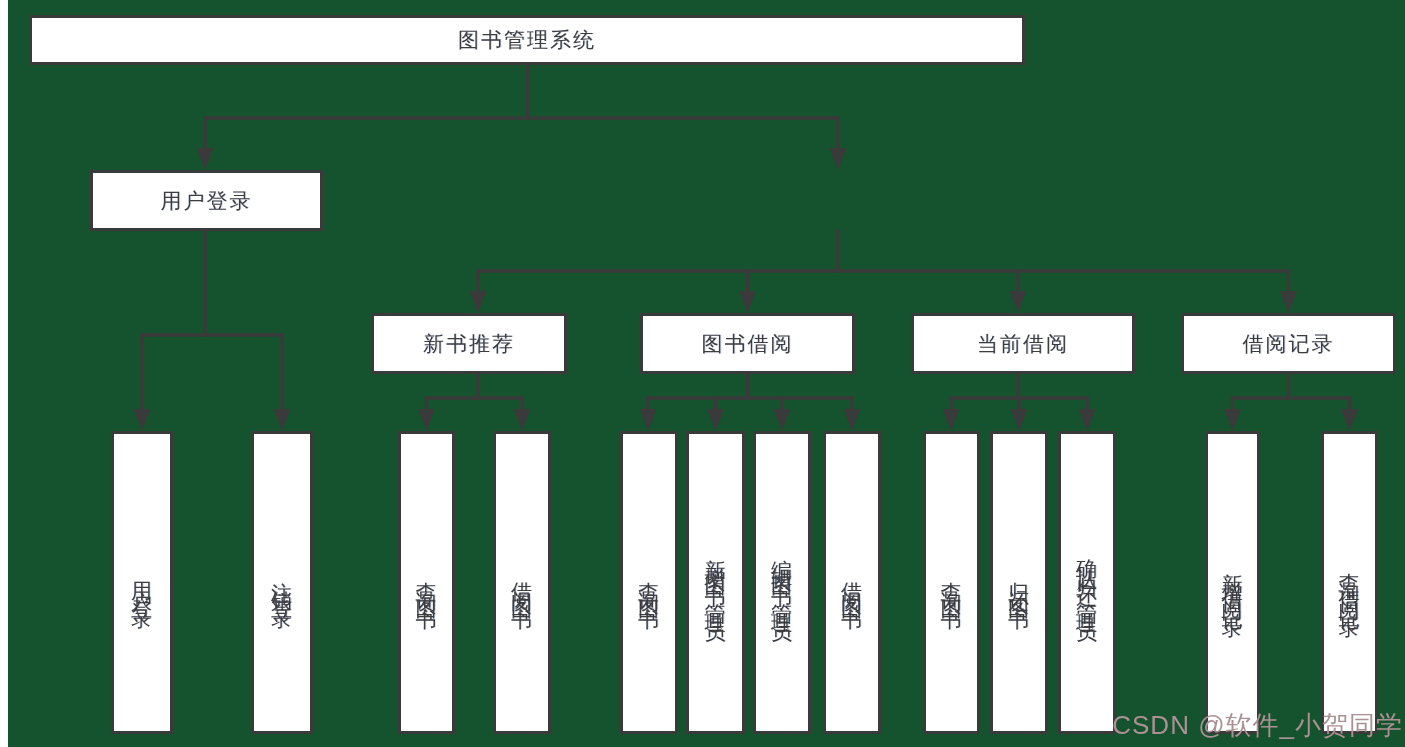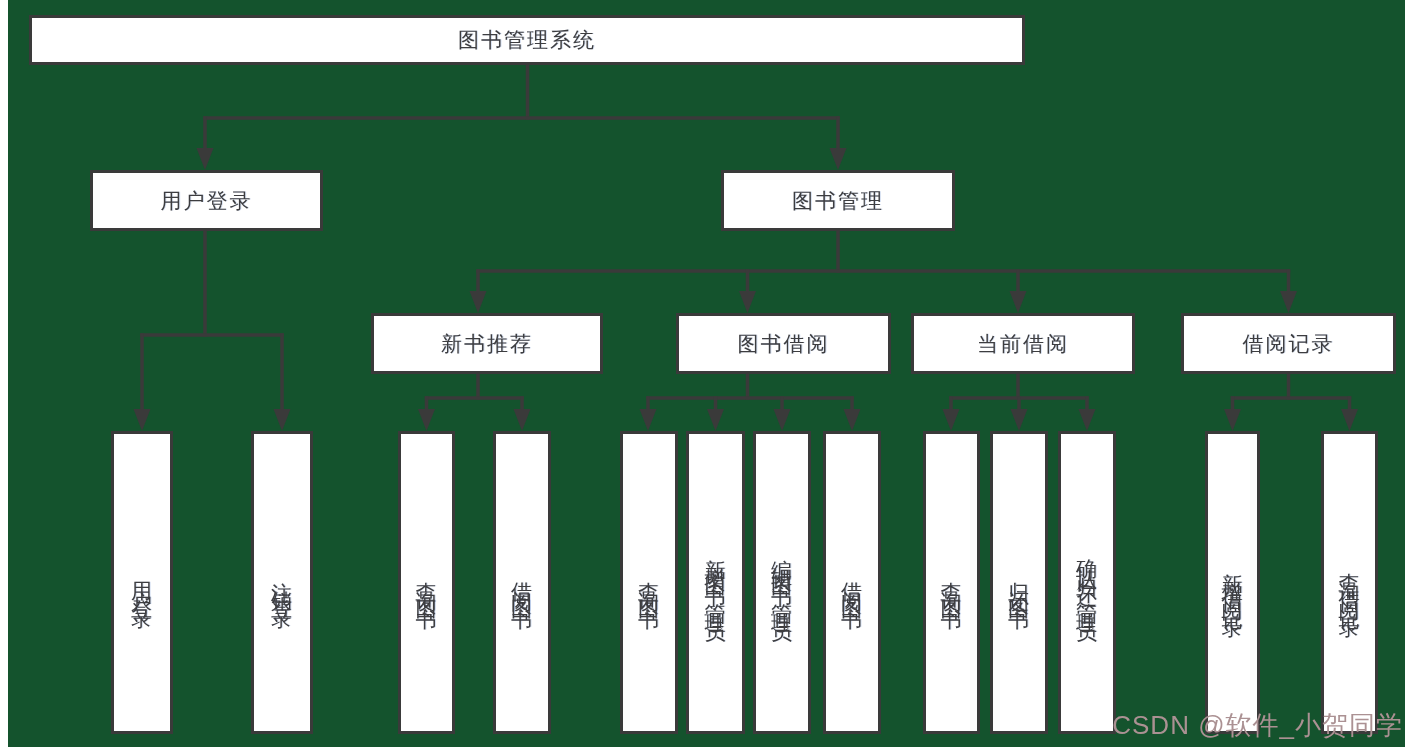--- a/index.html
+++ b/index.html
@@ -128,28 +128,25 @@
     </g>
   </svg>
 
   <div class="node" style="left:21px; top:15px; width:996px; height:50px;">
     <span>图书管理系统</span>
   </div>
 
   <div class="node" style="left:82px; top:170px; width:233px; height:61px;">
     <span>用户登录</span>
   </div>
-  <div class="node" style="left:713px; top:170px; width:234px; height:61px;">
-    <span>图书管理</span>
-  </div>
-
-  <div class="node" style="left:363px; top:313px; width:232px; height:61px;">
+
+  <div class="node" style="left:363px; top:313px; width:196px; height:61px;">
     <span>新书推荐</span>
   </div>
-  <div class="node" style="left:668px; top:313px; width:215px; height:61px;">
+  <div class="node" style="left:632px; top:313px; width:215px; height:61px;">
     <span>图书借阅</span>
   </div>
   <div class="node" style="left:903px; top:313px; width:224px; height:61px;">
     <span>当前借阅</span>
   </div>
   <div class="node" style="left:1173px; top:313px; width:215px; height:61px;">
     <span>借阅记录</span>
   </div>
 
   <div class="node vnode" style="left:103px; top:431px; width:62px; height:303px;">

